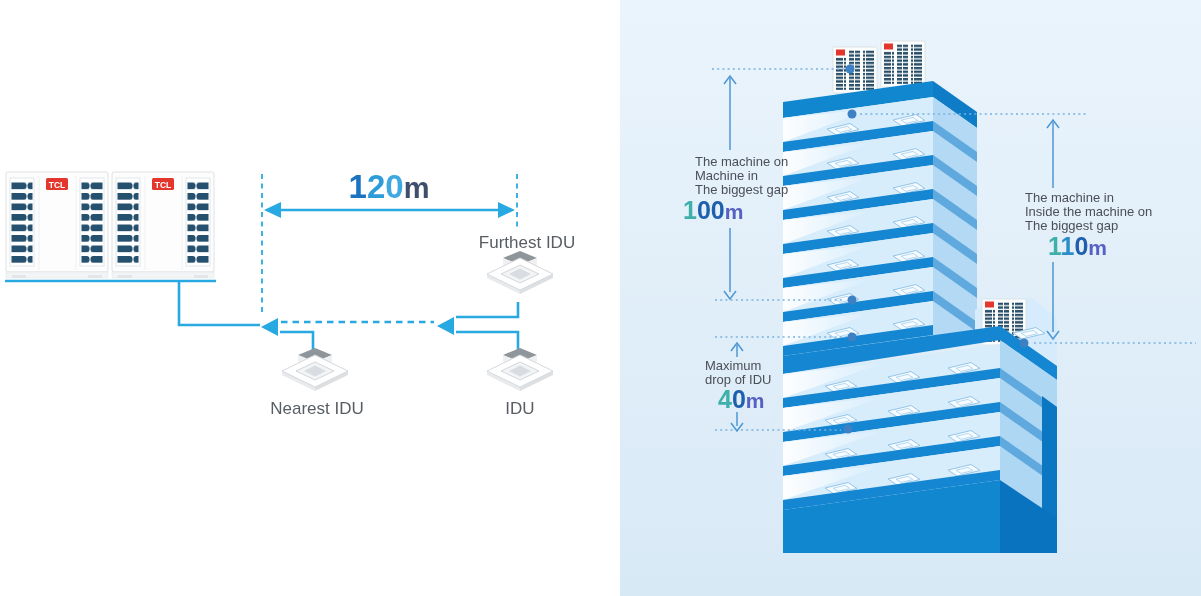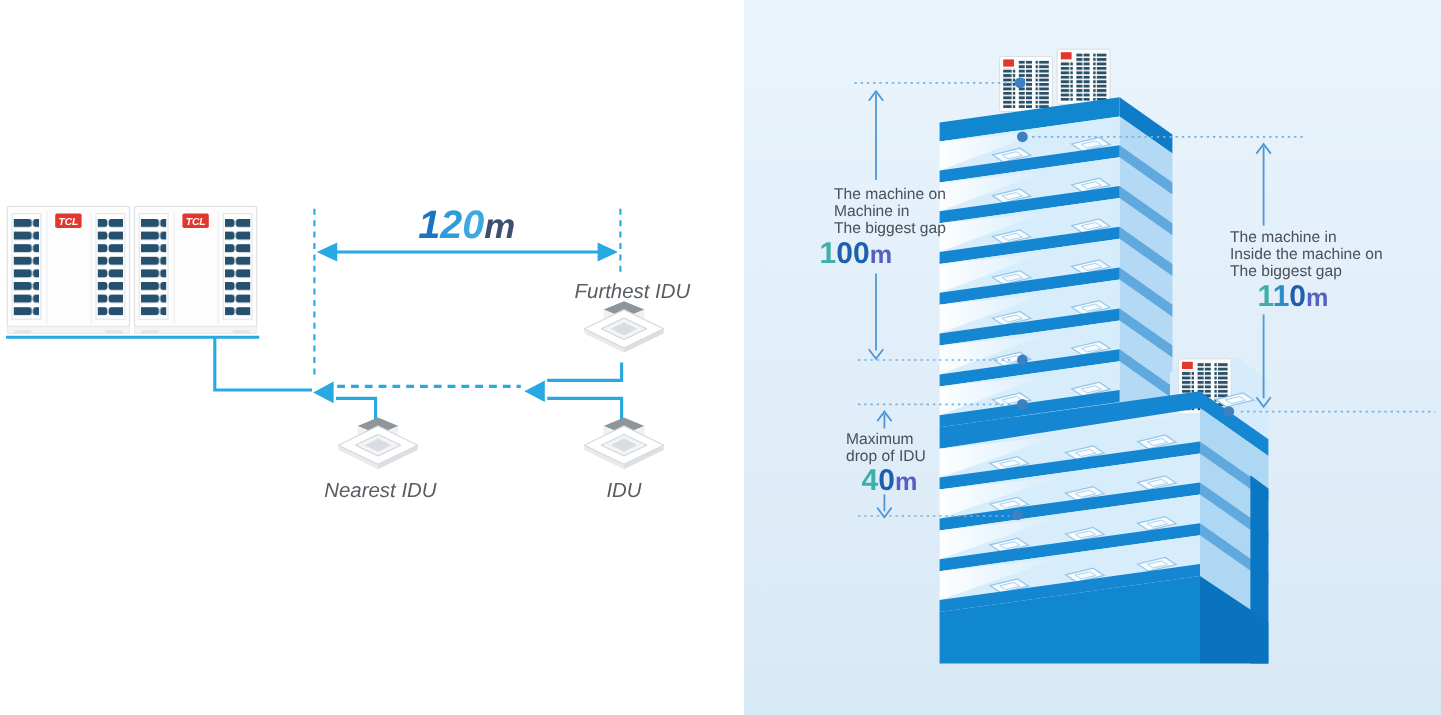--- a/index.html
+++ b/index.html
@@ -1,17 +1,17 @@
 <!DOCTYPE html>
 <html><head>
 <meta charset="utf-8">
 <style>
   html,body{margin:0;padding:0;background:#ffffff;font-family:"Liberation Sans",sans-serif;}
   #stage{position:relative;width:1201px;height:596px;overflow:hidden;background:#ffffff;}
-  #left-panel{position:absolute;left:0;top:0;width:612px;height:596px;background:#ffffff;font-style:italic;}
+  #left-panel{position:absolute;left:0;top:0;width:612px;height:596px;background:#ffffff;}
   #right-panel{position:absolute;left:620px;top:0;width:648px;height:596px;}
   svg{display:block;}
   text{font-family:"Liberation Sans",sans-serif;}
   .lbl{font-size:17px;fill:#575d63;}
   .ann{font-size:13px;fill:#4b4f57;}
   .num{font-size:25px;font-weight:bold;}
   .numL{font-size:33px;font-weight:bold;}
 </style>
 </head>
 <body>

